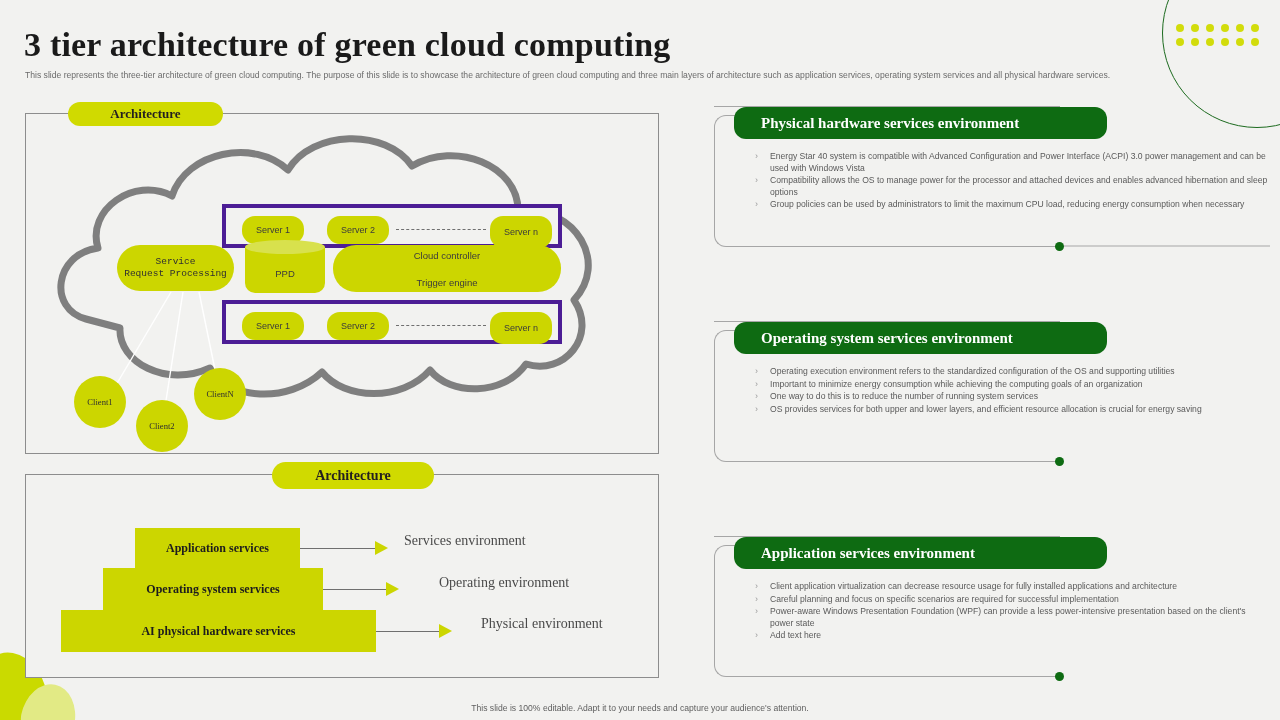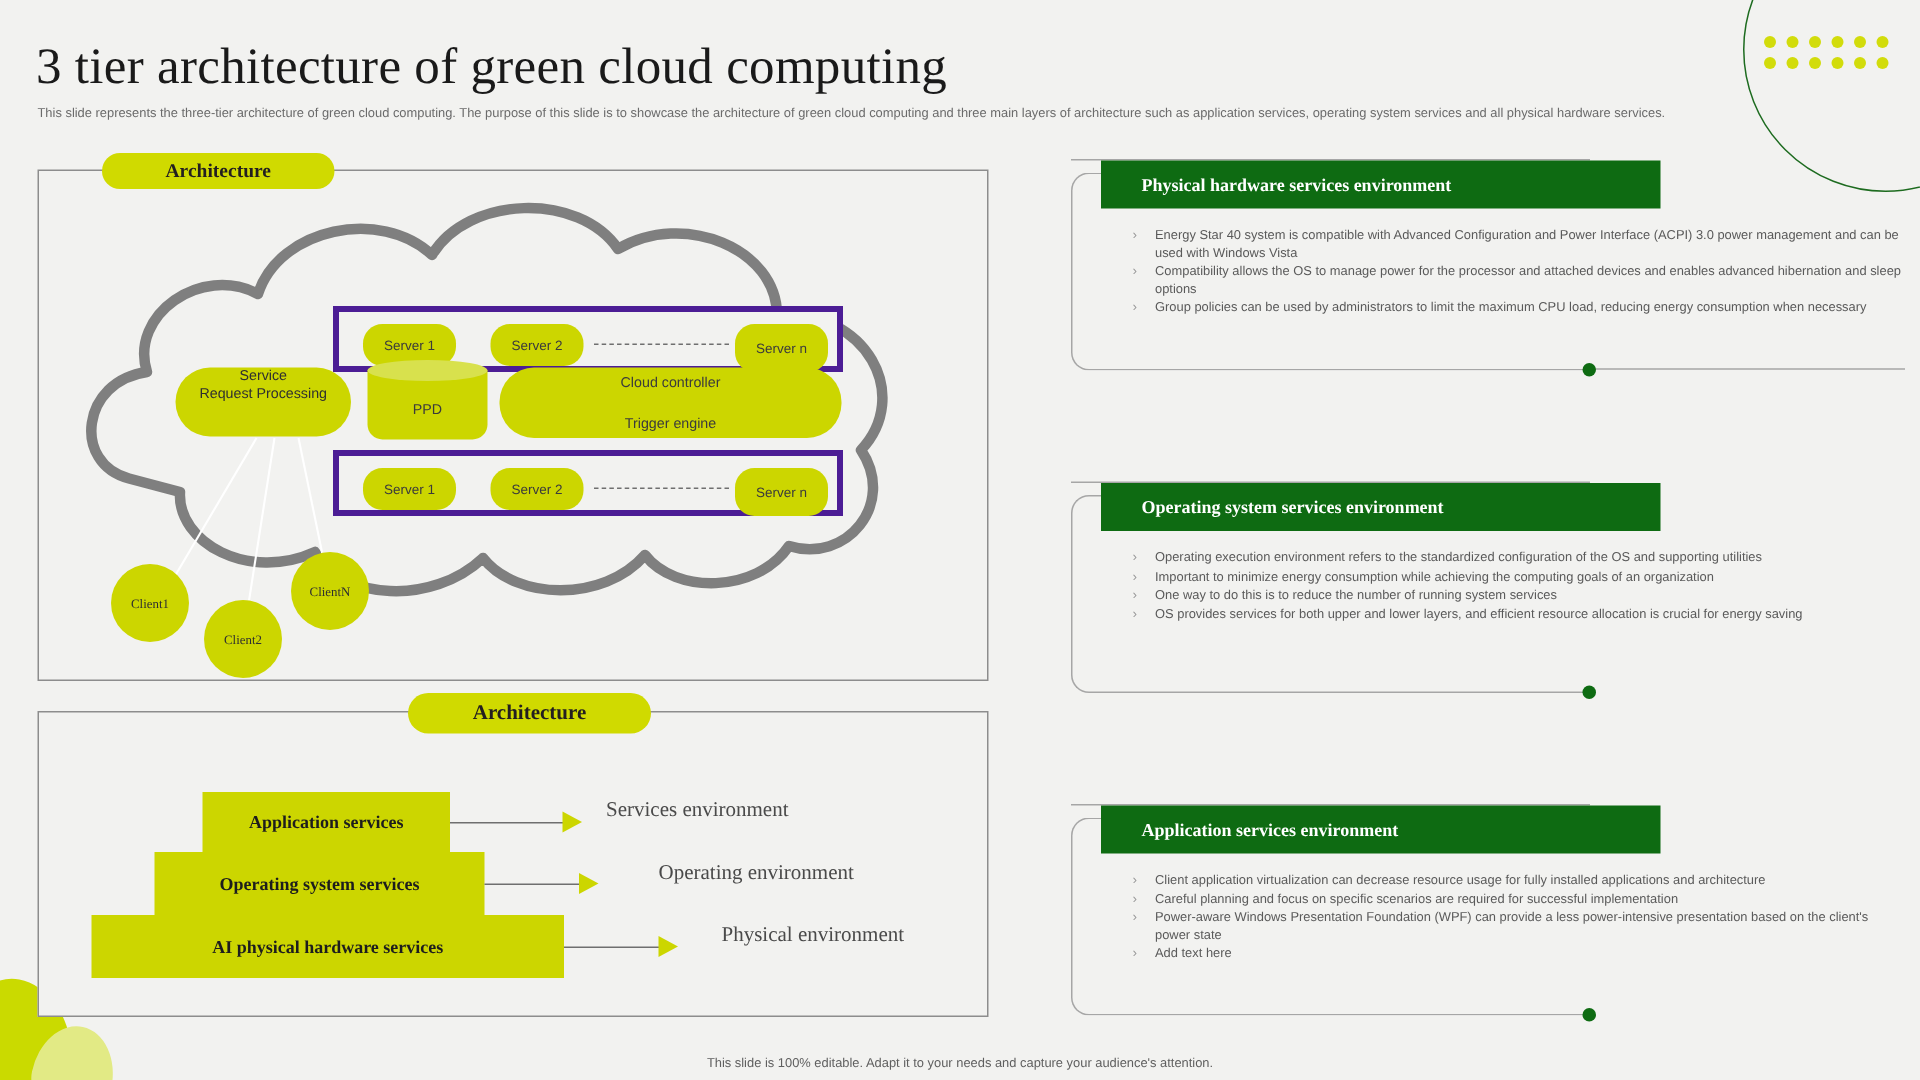--- a/index.html
+++ b/index.html
@@ -18,21 +18,21 @@
   .deco-dots i{ width:8px; height:8px; border-radius:50%; background:#d2dc0b; display:block; }
   .leaf{ position:absolute; border-radius:60% 0 60% 60%; }
   .leaf-a{ left:-22px; bottom:-4px; width:66px; height:72px; background:#cada00;
     border-radius:50% 50% 50% 50%/60% 60% 40% 40%; transform:rotate(-18deg); }
   .leaf-b{ left:22px; bottom:-24px; width:54px; height:60px; background:#e2ea85;
     border-radius:50% 50% 50% 50%/60% 60% 40% 40%; transform:rotate(12deg); }
 
   
   .title{
     position:absolute; left:24px; top:26px;
-    font-family:"Liberation Serif", serif; font-weight:normal; font-size:34px;
+    font-family:"Liberation Serif", serif; font-weight:bold; font-size:34px;
     color:#1a1a1a; letter-spacing:.2px;
   }
   .subtitle{
     position:absolute; left:25px; top:70px; width:1195px;
     font-size:8.6px; line-height:11.5px; color:#6b6b6b;
   }
 
   
   .panel{ position:absolute; border:1px solid #8d8d8d; background:#f2f2f0; }
   .panel-top{ left:25px; top:113px; width:634px; height:341px; }
@@ -60,22 +60,22 @@
     font-size:9px; color:#3b3b3b; text-align:center;
   }
   .pill.s1{ left:16px; top:8px; width:62px; height:28px; }
   .pill.s2{ left:101px; top:8px; width:62px; height:28px; }
   .pill.sn{ left:264px; top:8px; width:62px; height:32px; }
   .dashes{ position:absolute; left:170px; top:21px; width:90px; border-top:1px dashed #6f6f6f; }
 
   .srp{
     position:absolute; left:91px; top:131px; width:117px; height:46px;
     background:#ccd600; border-radius:23px;
-    display:flex; align-items:flex-start; justify-content:center;
-    font-family:Liberation Sans, sans-serif; font-size:9.5px; color:#2f2f2f;
+    display:flex; align-items:center; justify-content:center;
+    font-family:Liberation Mono, monospace; font-size:9.5px; color:#2f2f2f;
     line-height:12px; text-align:center;
   }
   .ppd{
     position:absolute; left:219px; top:133px; width:80px; height:46px;
     background:#ccd600; color:#3b3b3b; font-size:9.5px;
     display:flex; align-items:center; justify-content:center;
     border-radius:0 0 10px 10px;
   }
   .ppd::before{ content:""; position:absolute; left:0; top:-7px; width:80px; height:14px;
     background:#d8e14d; border-radius:50%; }
@@ -133,22 +133,22 @@
 
   .bracket{
     position:absolute; left:0; top:8px; width:346px; height:132px;
     border:1px solid #a6a6a6; border-right:none; border-radius:12px 0 0 12px;
   }
   .bracket-bottom{ position:absolute; left:0; bottom:0; height:1px; background:#a6a6a6; }
   .endcap{ position:absolute; width:9px; height:9px; border-radius:50%; background:#0e6b12; }
 
   .rhead{
     position:absolute; left:20px; top:0; width:373px; height:32px;
-    background:#0e6b12; border-radius:0; color:#ffffff;
-    font-family:"Liberation Serif", serif; font-weight:bold; font-size:12px;
+    background:#0e6b12; border-radius:12px; color:#ffffff;
+    font-family:"Liberation Serif", serif; font-weight:bold; font-size:15px;
     display:flex; align-items:center; padding-left:27px;
   }
   .rlist{ position:absolute; left:41px; top:44px; width:515px; }
   .rlist li{ list-style:none; display:flex; gap:7px; margin-bottom:1px; }
   .rlist .chev{ color:#9a9a9a; font-size:9px; line-height:11.5px; flex:0 0 8px; }
   .rlist .txt{ color:#5a5a5a; font-size:8.6px; line-height:11.5px; }
 
   
   .footer{ position:absolute; left:0; bottom:7px; width:1280px; text-align:center;
     font-size:8.6px; color:#5f5f5f; }

